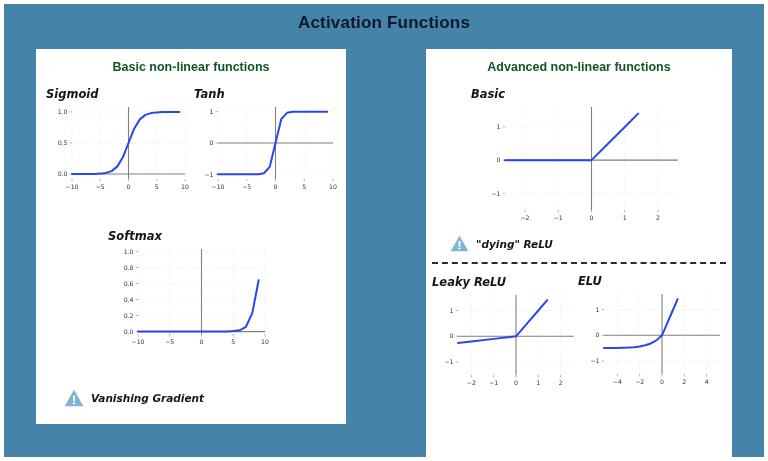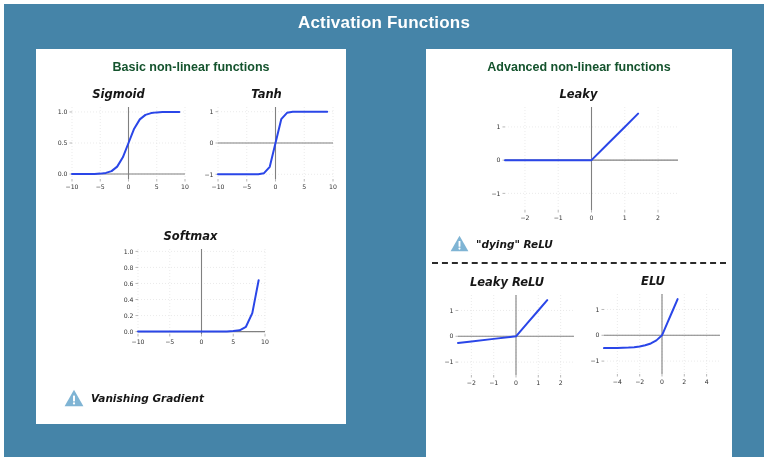--- a/index.html
+++ b/index.html
@@ -11,41 +11,41 @@
   }
   #root{
     position:absolute;left:4px;top:4px;
     width:760px;height:453px;
     background:#4584a8;
   }
   
   .deck-title{
     position:absolute;left:0;top:9px;width:100%;
     text-align:center;
-    color:#ffffff;
+    color:#0f172a;
     font-size:17px;font-weight:bold;
     letter-spacing:.2px;
   }
   
   .card{
     position:absolute;
     background:#ffffff;
   }
   #card-left{left:32px;top:45px;width:310px;height:375px;}
   #card-right{left:422px;top:45px;width:306px;height:452px;}
   .card-title{
     position:absolute;left:0;top:11px;width:100%;
     text-align:center;
     color:#14532d;
     font-size:12.5px;font-weight:bold;
   }
   
   .plot{position:absolute;}
   .plot-title{
-    width:100%;text-align:center;
+    width:100%;
     font-size:11.5px;font-weight:bold;font-style:italic;
     color:#161616;
     font-family:"DejaVu Sans", sans-serif;
   }
   .axes{position:relative;}
   .axes svg{display:block;}
   
   .warn-row{
     position:absolute;
     display:flex;align-items:center;gap:7px;
@@ -196,21 +196,21 @@
         </svg>
       </span>
       <span class="warn-text">Vanishing Gradient</span>
     </div>
   </div>
 
   <div class="card" id="card-right">
     <div class="card-title">Advanced non-linear functions</div>
 
     <div class="plot" id="plot-relu" style="left:45px;top:38px;width:215px;">
-      <div class="plot-title">Leaky</div>
+      <div class="plot-title">Basic</div>
       <div class="axes">
           <svg width="215" height="125" viewBox="0 0 215 125">
             <line x1="53.96153846153847" y1="6" x2="53.96153846153847" y2="109" stroke="#e3e3e3" stroke-width="0.7" stroke-dasharray="1 2"></line>
             <line x1="87.23076923076923" y1="6" x2="87.23076923076923" y2="109" stroke="#e3e3e3" stroke-width="0.7" stroke-dasharray="1 2"></line>
             <line x1="120.5" y1="6" x2="120.5" y2="109" stroke="#e3e3e3" stroke-width="0.7" stroke-dasharray="1 2"></line>
             <line x1="153.76923076923077" y1="6" x2="153.76923076923077" y2="109" stroke="#e3e3e3" stroke-width="0.7" stroke-dasharray="1 2"></line>
             <line x1="187.03846153846152" y1="6" x2="187.03846153846152" y2="109" stroke="#e3e3e3" stroke-width="0.7" stroke-dasharray="1 2"></line>
             <line x1="34" y1="92.38709677419355" x2="207" y2="92.38709677419355" stroke="#e3e3e3" stroke-width="0.7" stroke-dasharray="1 2"></line>
             <line x1="34" y1="59.16129032258064" x2="207" y2="59.16129032258064" stroke="#e3e3e3" stroke-width="0.7" stroke-dasharray="1 2"></line>
             <line x1="34" y1="25.935483870967744" x2="207" y2="25.935483870967744" stroke="#e3e3e3" stroke-width="0.7" stroke-dasharray="1 2"></line>

